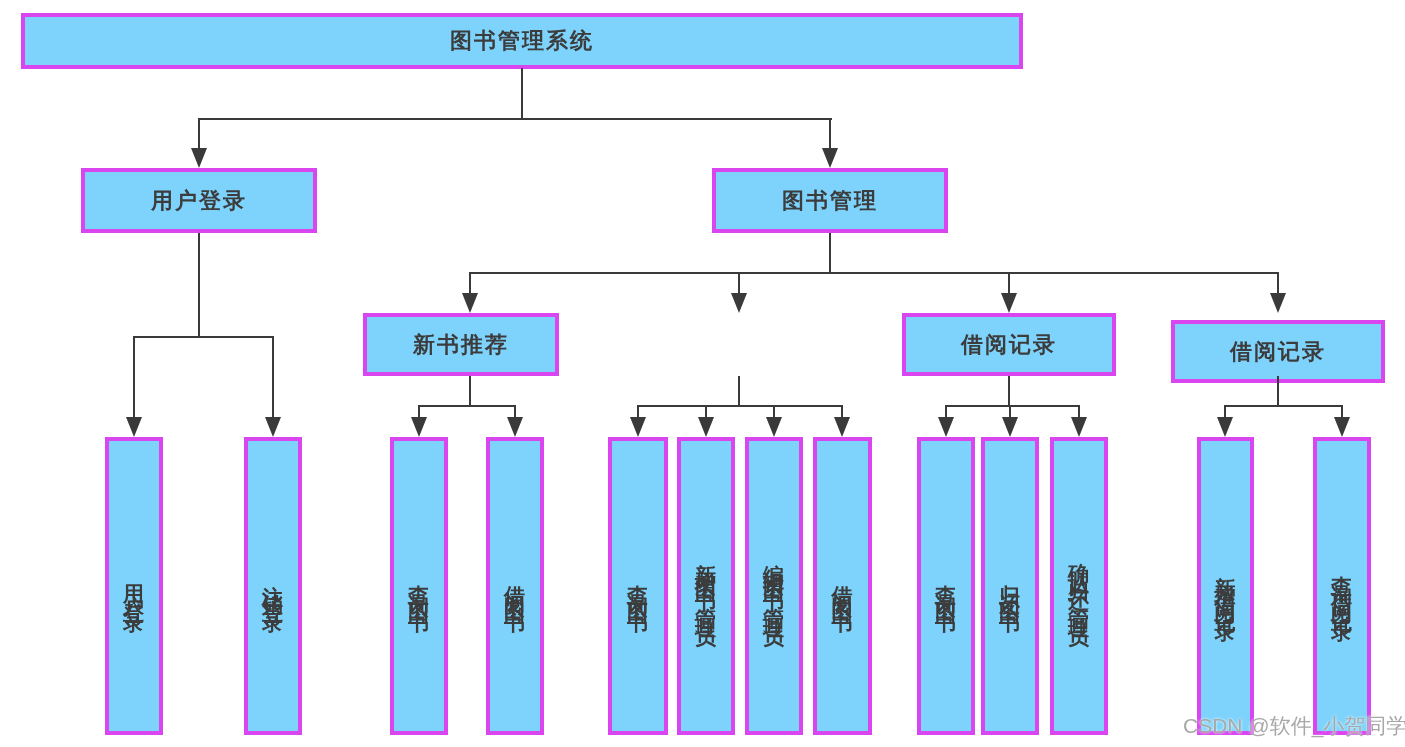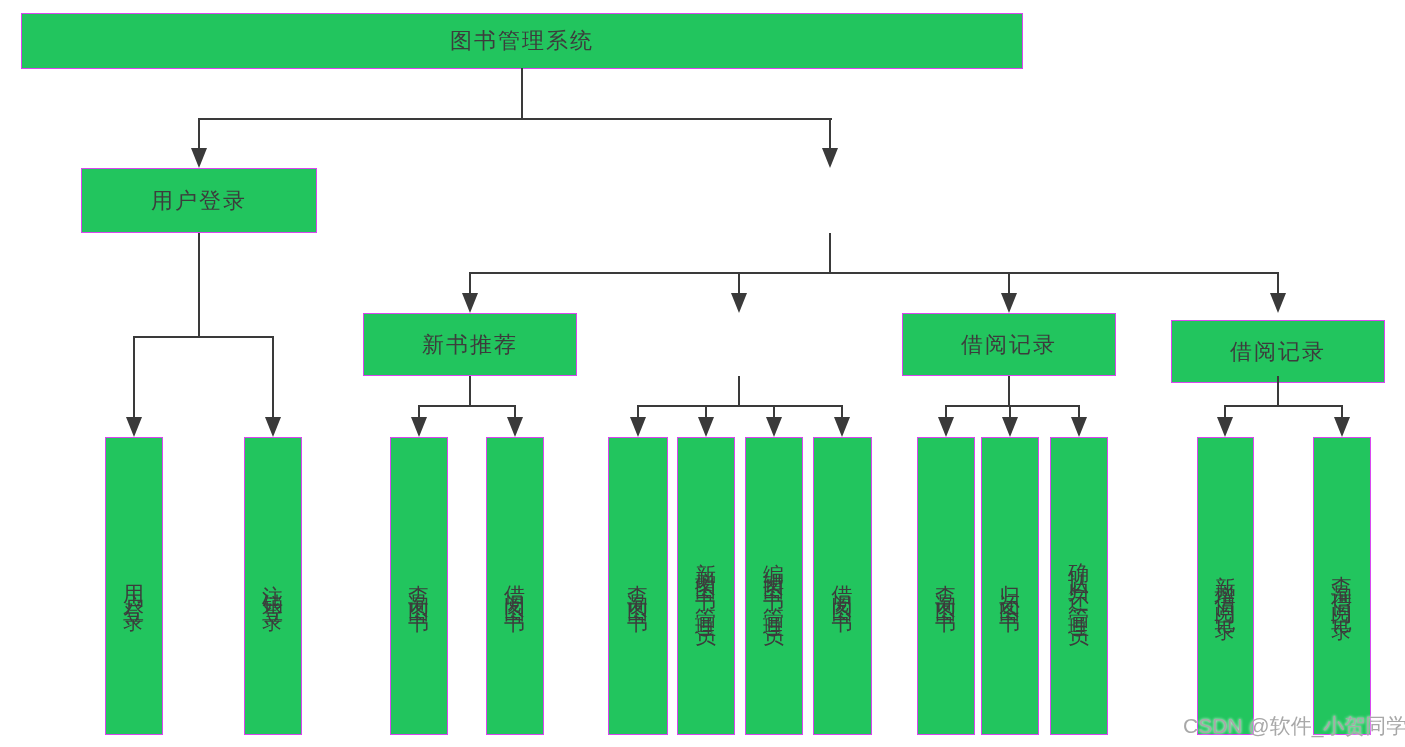--- a/index.html
+++ b/index.html
@@ -3,23 +3,24 @@
 <meta charset="utf-8">
 <style>
   * { margin:0; padding:0; box-sizing:border-box; }
   html,body { background:#ffffff; }
   body { font-family:"Liberation Sans", sans-serif; }
   .canvas {
     position:relative; width:1405px; height:747px;
     background:#ffffff; overflow:hidden;
   }
   .box {
-    position:absolute; border:1px solid #d946ef; background:#22c55e;
+    position:absolute; border:4px solid #d946ef; background:#7dd3fc;
     display:flex; align-items:center; justify-content:center;
     color:#3c3c3c;
+    font-weight:bold;
   }
   .box.h .lbl { font-size:22px; letter-spacing:2px; white-space:nowrap; }
   .box.v .lbl {
     writing-mode:vertical-rl; text-orientation:mixed;
     font-size:21px; letter-spacing:9px; line-height:1;
     white-space:nowrap;
   }
   .vline, .hline { position:absolute; background:#3a3a3a; }
   .vline { width:2px; }
   .hline { height:2px; }
@@ -40,22 +41,25 @@
 
 <div class="canvas">
 
   <div class="box h" style="left:21px;top:13px;width:1002px;height:56px">
     <span class="lbl">图书管理系统</span>
   </div>
 
   <div class="box h" style="left:81px;top:168px;width:236px;height:65px">
     <span class="lbl">用户登录</span>
   </div>
+  <div class="box h" style="left:712px;top:168px;width:236px;height:65px">
+    <span class="lbl">图书管理</span>
+  </div>
 
-  <div class="box h" style="left:363px;top:313px;width:214px;height:63px">
+  <div class="box h" style="left:363px;top:313px;width:196px;height:63px">
     <span class="lbl">新书推荐</span>
   </div>
   <div class="box h" style="left:902px;top:313px;width:214px;height:63px">
     <span class="lbl">借阅记录</span>
   </div>
   <div class="box h" style="left:1171px;top:320px;width:214px;height:63px">
     <span class="lbl">借阅记录</span>
   </div>
 
   <div class="box v" style="left:105px;top:437px;width:58px;height:298px">

